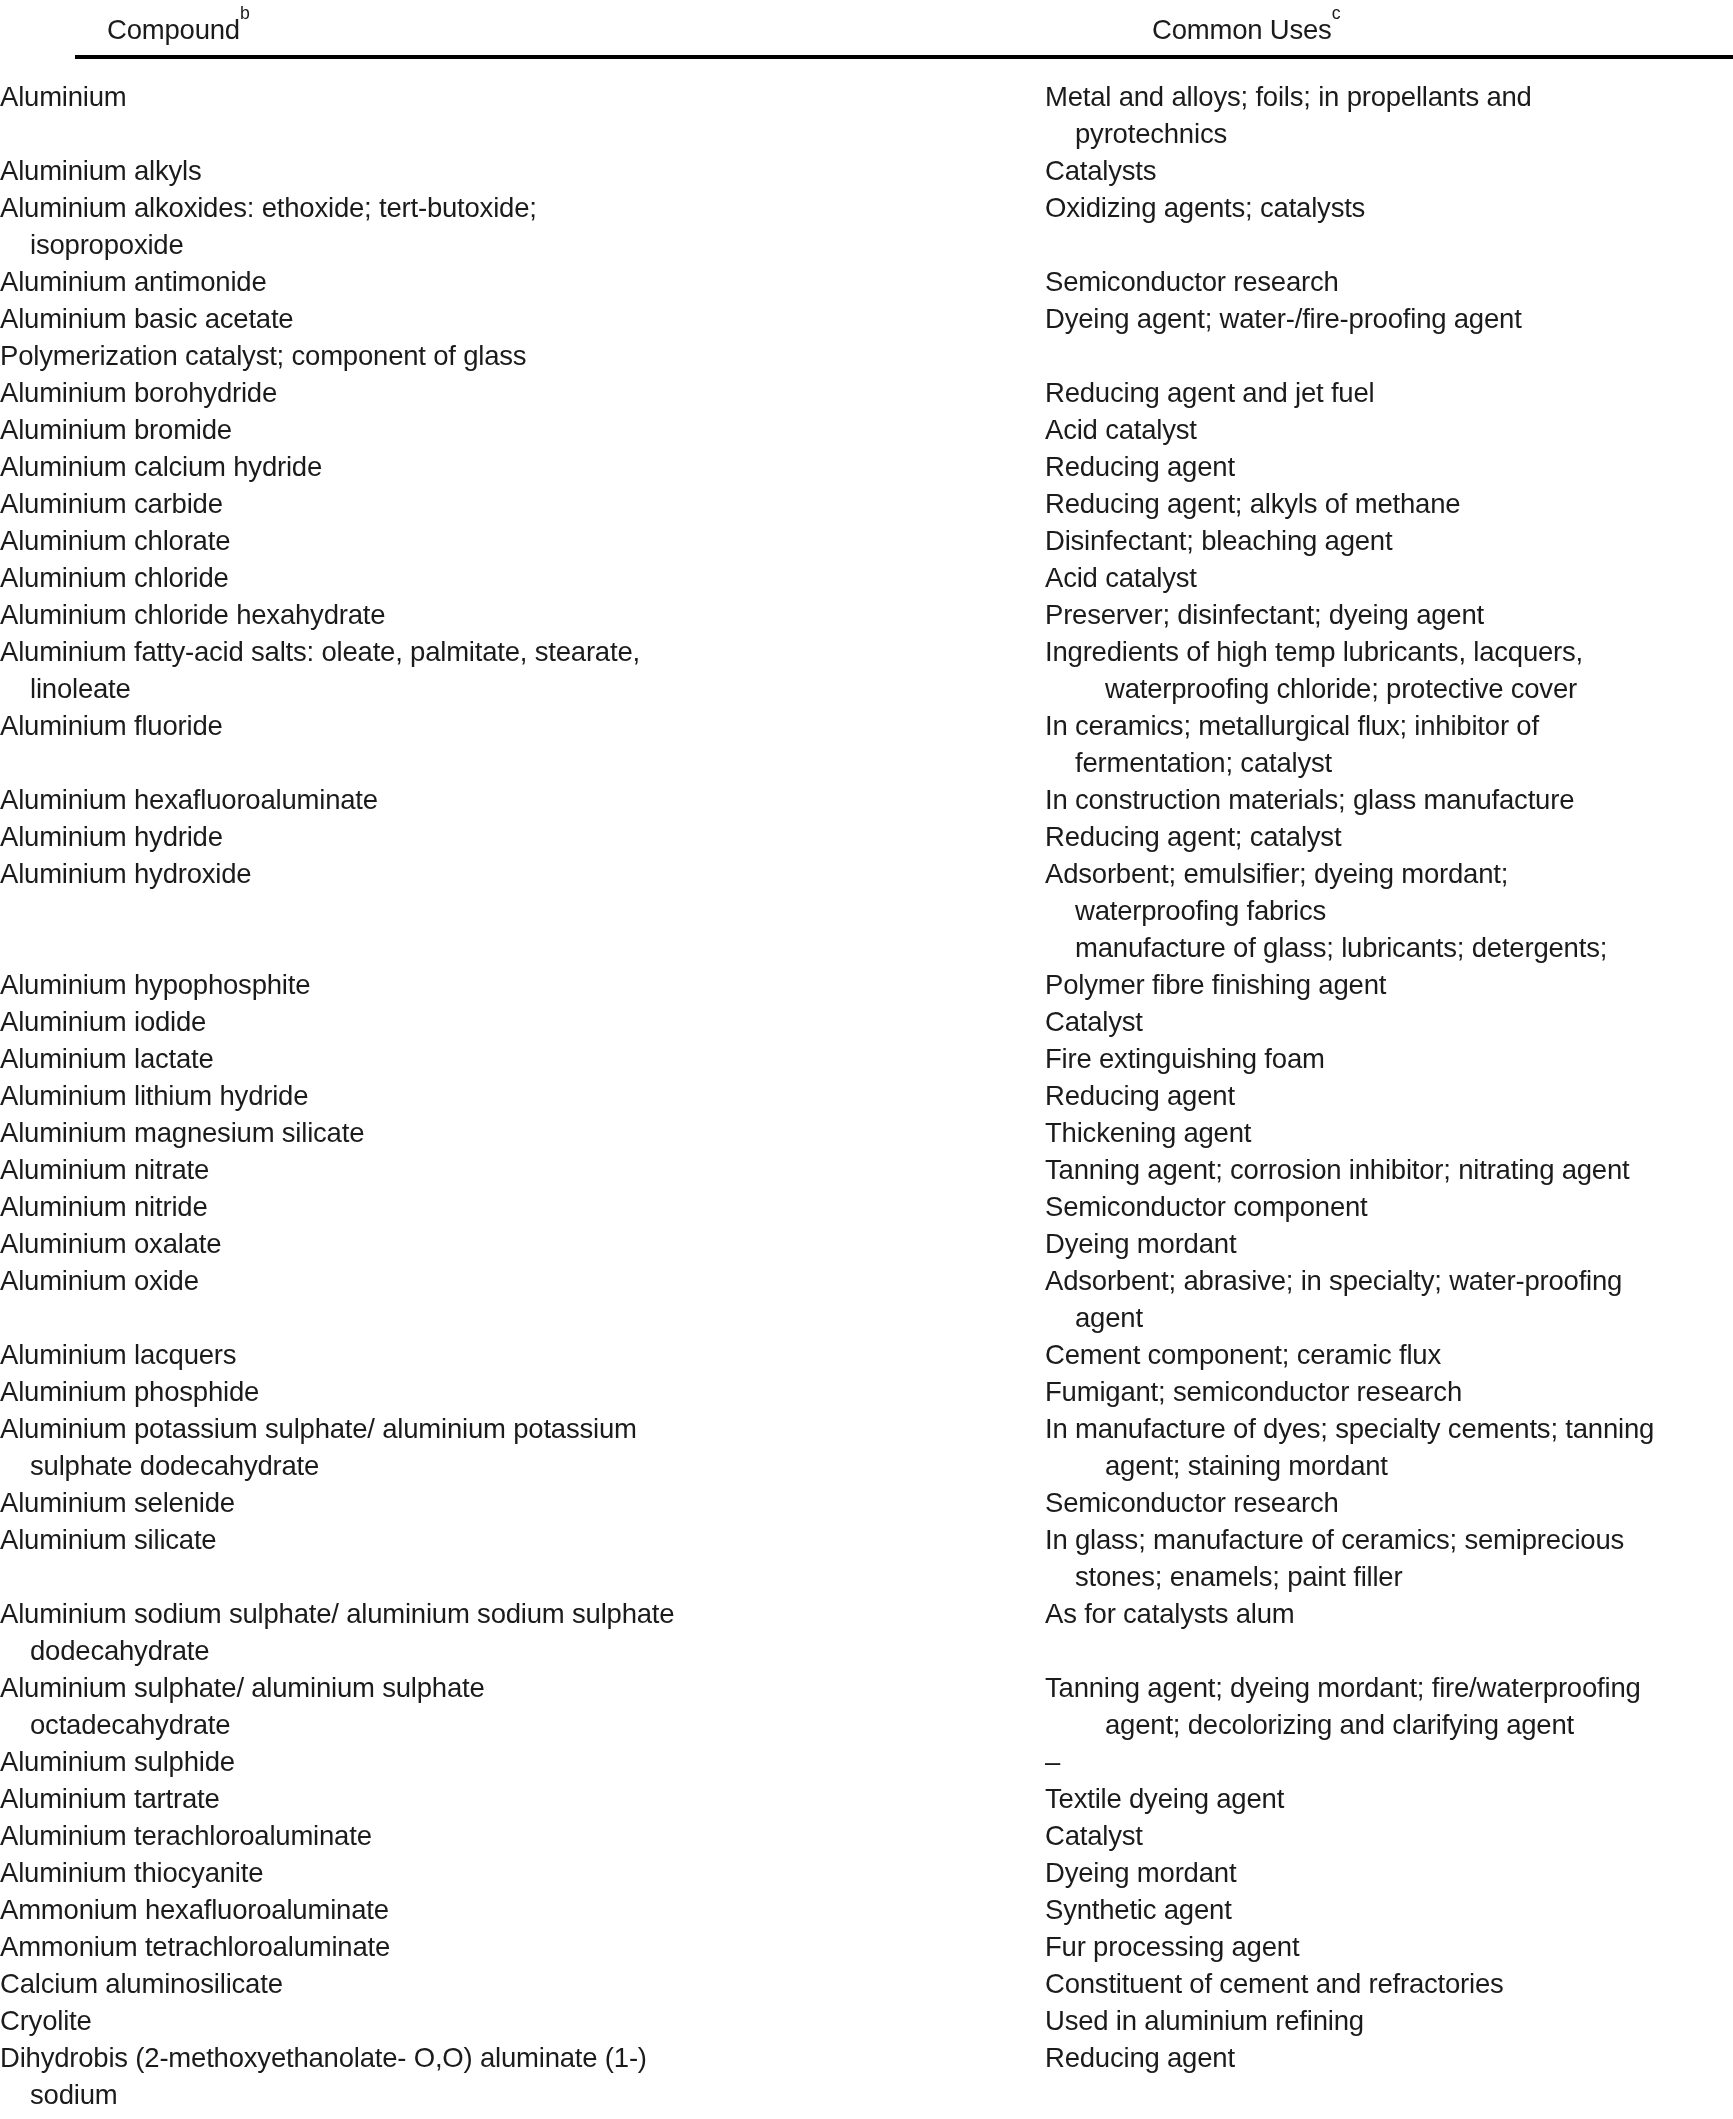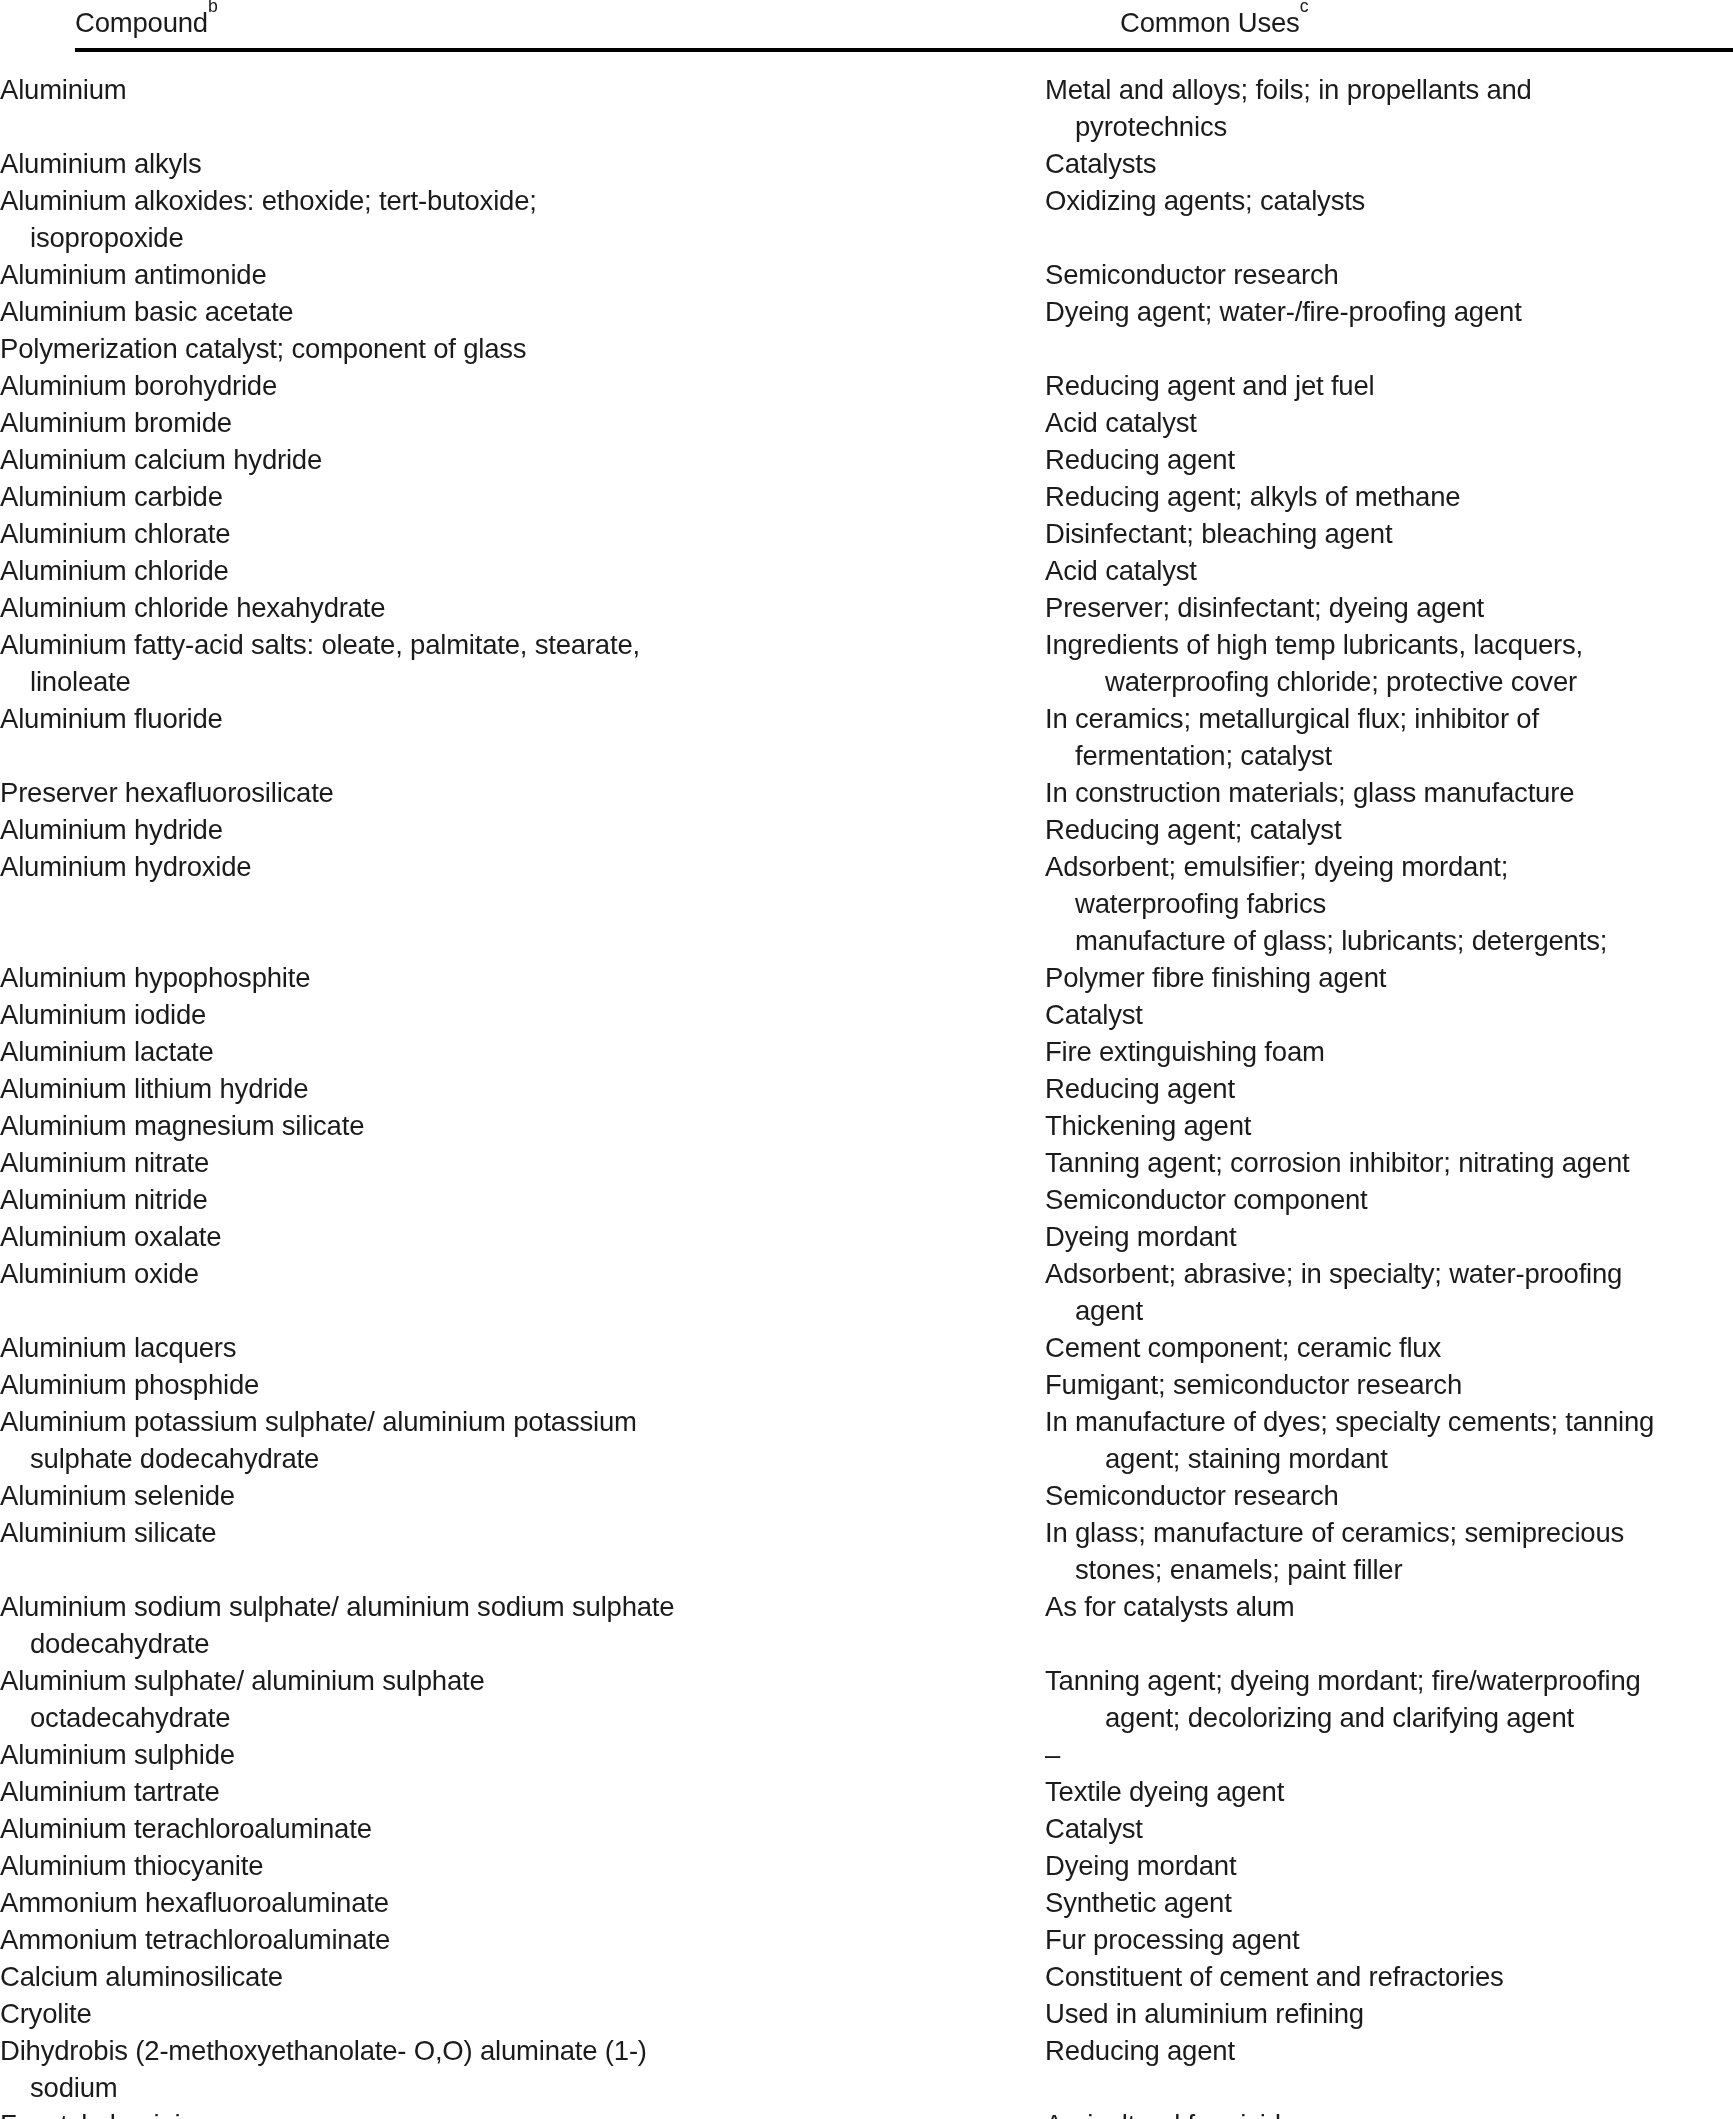--- a/index.html
+++ b/index.html
@@ -17,24 +17,25 @@
   }
   .page {
     position: relative;
     width: 1733px;
     height: 2119px;
     overflow: hidden;
   }
   .thead {
     display: flex;
     padding-left: 75px;
-    padding-top: 5px;
+    padding-top: 12px;
     font-size: 27.5px;
     line-height: 35px;
     letter-spacing: -0.2px;
+    margin-left: 32px;
   }
   .th-compound {
     width: 1045px;
     flex: none;
     white-space: nowrap;
   }
   .th-uses {
     flex: none;
     white-space: nowrap;
   }
@@ -183,21 +184,21 @@
       <div class="cell-compound">Aluminium fluoride</div>
       <div class="cell-uses">In ceramics; metallurgical flux; inhibitor of</div>
     </div>
 
     <div class="row">
       <div class="cell-compound"></div>
       <div class="cell-uses indent">fermentation; catalyst</div>
     </div>
 
     <div class="row">
-      <div class="cell-compound">Preserver hexafluorosilicate</div>
+      <div class="cell-compound">Aluminium hexafluoroaluminate</div>
       <div class="cell-uses">In construction materials; glass manufacture</div>
     </div>
 
     <div class="row">
       <div class="cell-compound">Aluminium hydride</div>
       <div class="cell-uses">Reducing agent; catalyst</div>
     </div>
 
     <div class="row">
       <div class="cell-compound">Aluminium hydroxide</div>

